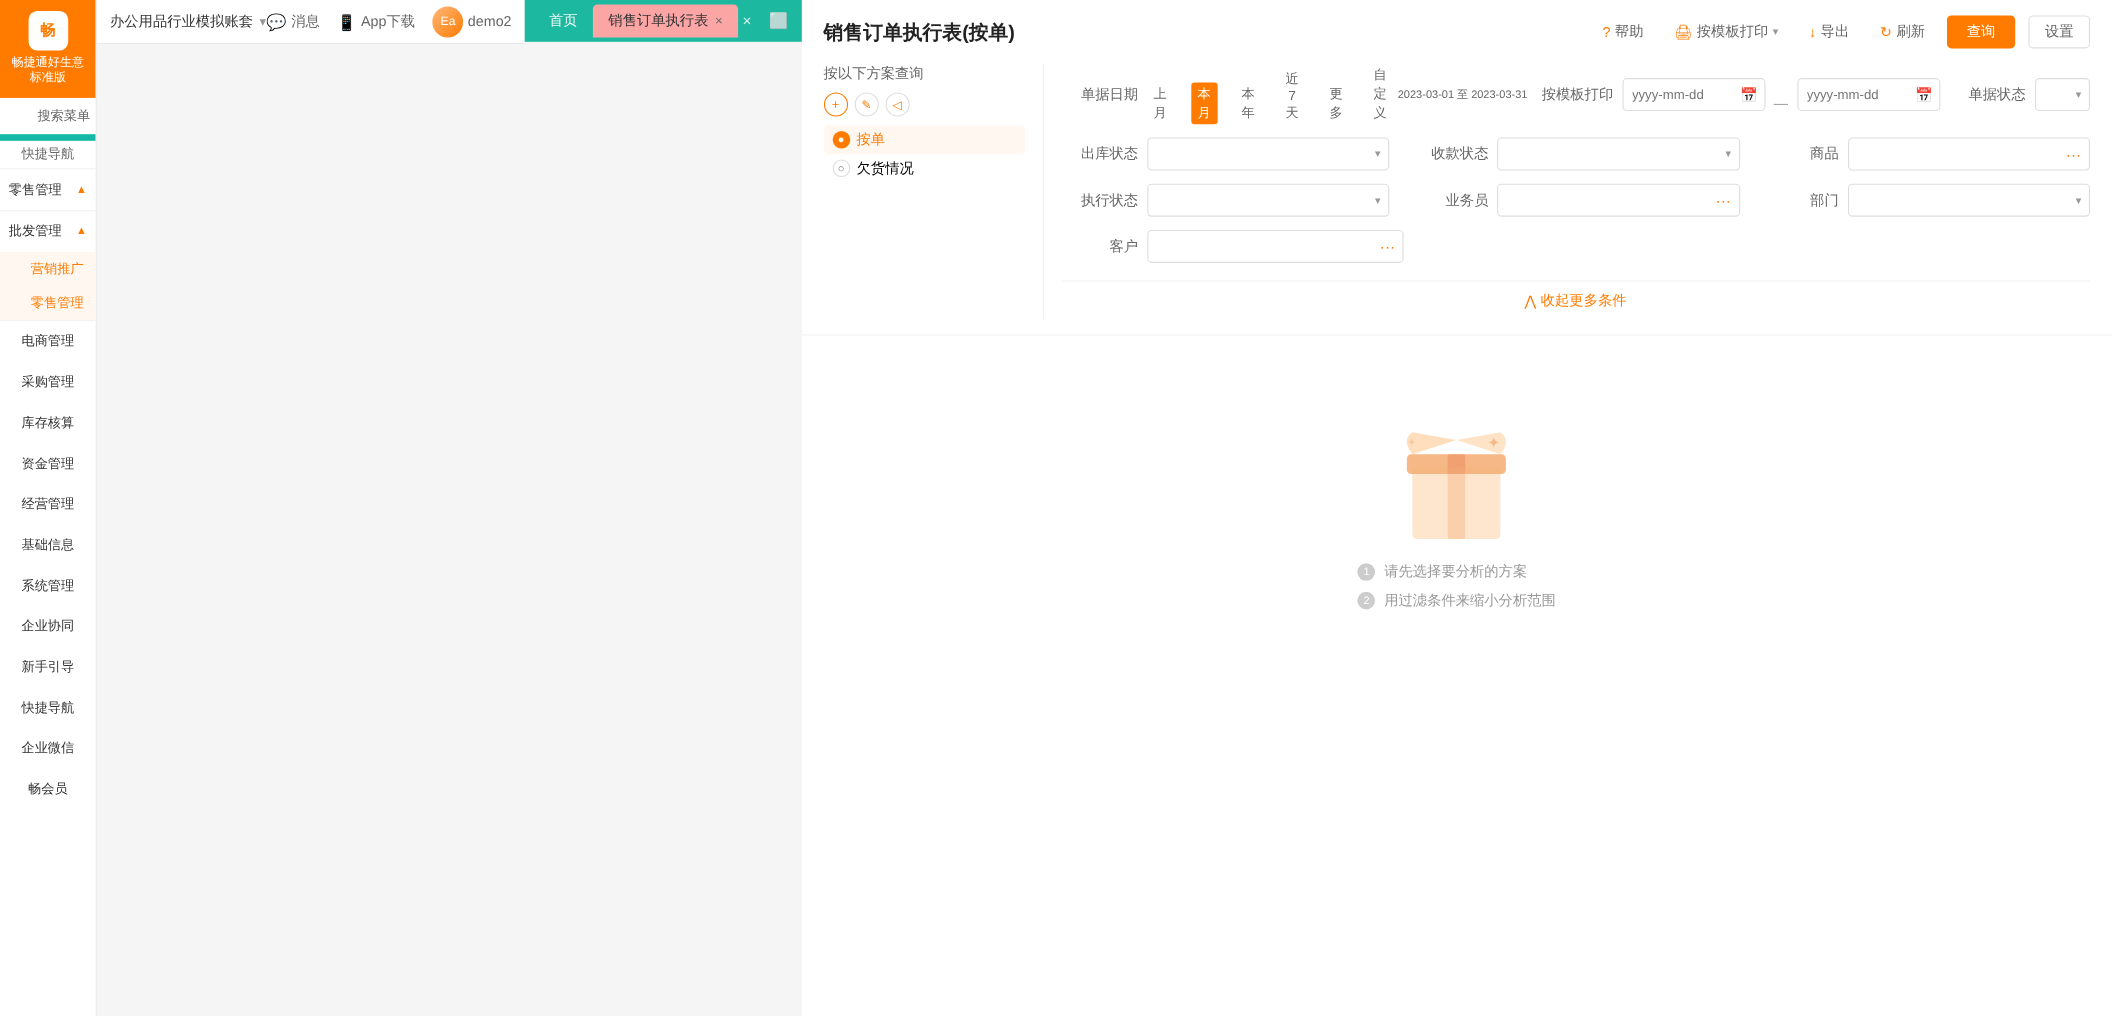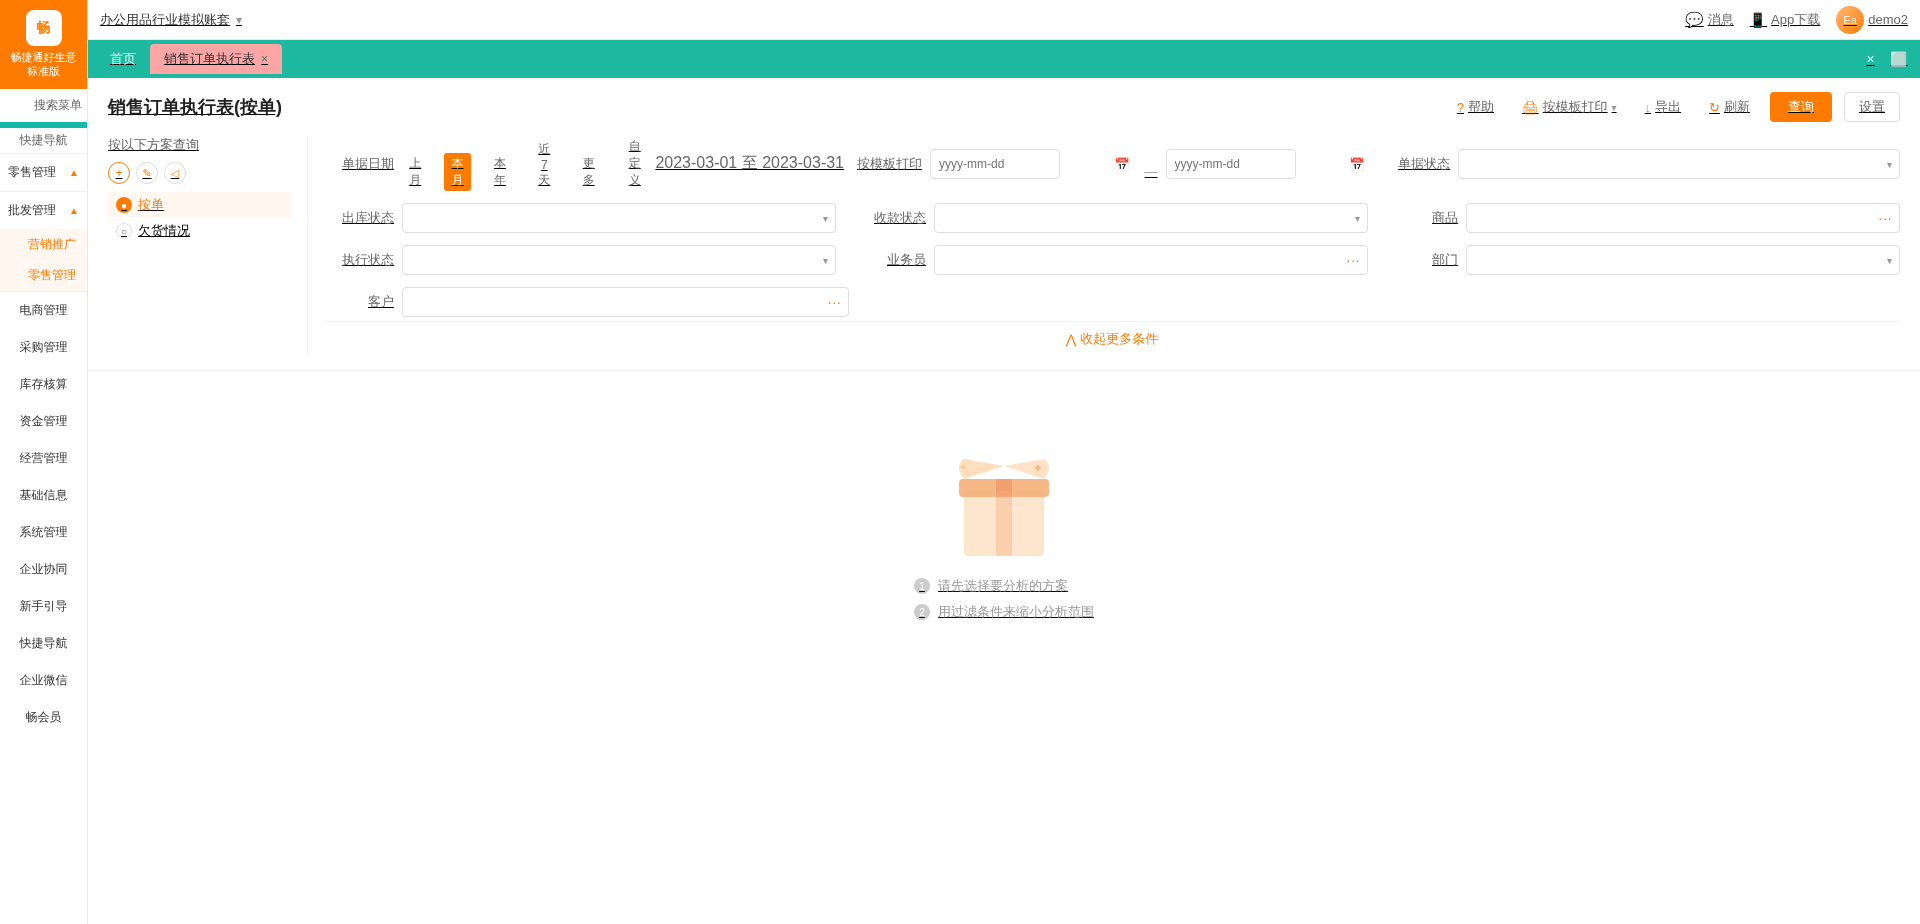--- a/index.html
+++ b/index.html
@@ -73,23 +73,22 @@
     .sidebar-item.expandable span { font-size: 12px; }
     .sidebar-section {
       width: 100%;
       border-bottom: 1px solid #f0f0f0;
     }
 
     
     .main {
       flex: 1;
       display: flex;
-      flex-direction: column;
+      flex-direction: row;
       overflow: hidden;
-      text-decoration: underline;
     }
 
     
     .topbar {
       height: 40px;
       background: #fff;
       border-bottom: 1px solid #e8e8e8;
       display: flex;
       align-items: center;
       justify-content: space-between;
@@ -660,21 +659,21 @@
                 <span class="grid-label">单据日期</span>
                 <div style="display:flex;align-items:center;gap:4px;flex:1;">
                   <div class="date-shortcuts">
                     <button class="date-btn">上月</button>
                     <button class="date-btn active">本月</button>
                     <button class="date-btn">本年</button>
                     <button class="date-btn">近7天</button>
                     <button class="date-btn">更多</button>
                     <button class="date-btn">自定义</button>
                   </div>
-                  <span style="color:#666;font-size:16px;white-space:nowrap;">2023-03-01 至 2023-03-31</span>
+                  <span style="color:#666;font-size:10px;white-space:nowrap;">2023-03-01 至 2023-03-31</span>
                 </div>
               </div>
 
               <div class="grid-item" style="flex:1;">
                 <span class="grid-label">按模板打印</span>
                 <div style="display:flex;align-items:flex-end;gap:4px;flex:1;">
                   <div class="date-input-wrap">
                     <input type="text" class="date-input" placeholder="yyyy-mm-dd" style="">
                     <span class="date-icon">📅</span>
                   </div>
@@ -736,21 +735,21 @@
               </div>
               <div class="grid-item">
                 <span class="grid-label">部门</span>
                 <div class="grid-ctrl">
                   <input type="text" class="sel-input" style="">
                   <span style="position:absolute;right:8px;top:50%;transform:translateY(-50%);color:#999;font-size:10px;pointer-events:none;">▾</span>
                 </div>
               </div>
             </div>
 
-            <div style="display:flex;align-items:flex-start;gap:8px;margin-bottom:4px;">
+            <div style="display:flex;align-items:flex-start;gap:8px;margin-bottom:16px;">
               <div class="grid-item" style="width:33.33%;">
                 <span class="grid-label">客户</span>
                 <div class="grid-ctrl">
                   <input type="text" class="sel-input" style="">
                   <span style="position:absolute;right:8px;top:50%;transform:translateY(-50%);color:#ff7b00;font-size:14px;pointer-events:none;">···</span>
                 </div>
               </div>
             </div>
 
             <div class="collapse-bar">

